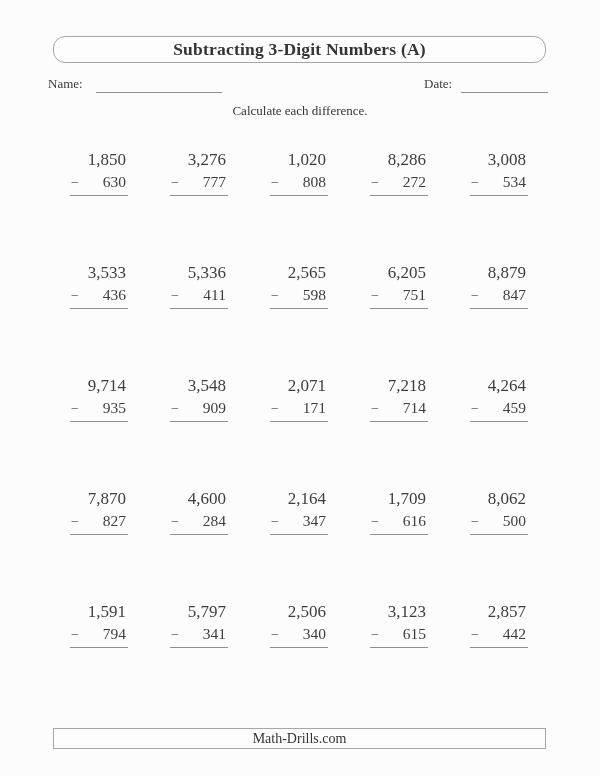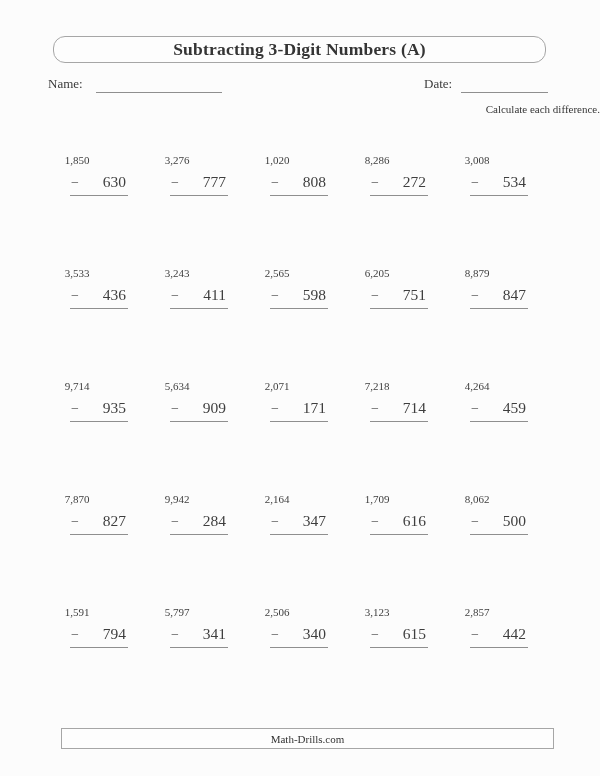--- a/index.html
+++ b/index.html
@@ -21,48 +21,48 @@
   .title-box h1 {
     font-size:17.5px; font-weight:600; letter-spacing:0.2px; color:#343434;
   }
   .meta-row { position:absolute; left:0; top:76px; width:600px; height:20px; font-size:13px; }
   .name-label { position:absolute; left:48px; top:0; }
   .name-line  { position:absolute; left:96px; top:16px; width:126px; border-bottom:1.2px solid var(--rule, #8f8f8f); }
   .date-label { position:absolute; left:424px; top:0; }
   .date-line  { position:absolute; left:461px; top:16px; width:87px; border-bottom:1.2px solid var(--rule, #8f8f8f); }
   .instruction {
     position:absolute; left:0; top:103px; width:600px;
-    text-align:right; font-size:11px; color:#363636;
+    text-align:center; font-size:13px; color:#363636;
   }
   .problems-grid {
     position:absolute; left:28px; top:150px;
     display:grid;
     grid-template-columns:repeat(5, 100px);
     grid-auto-rows:113px;
   }
   .problem { width:100px; }
   .minuend {
-    text-align:center; padding-right:2px;
-    font-size:11px; line-height:20px; color:#3e3e3e;
+    text-align:right; padding-right:2px;
+    font-size:17px; line-height:20px; color:#3e3e3e;
   }
   .sub-row {
     margin-left:auto; margin-top:2px;
     width:58px;
     display:flex; justify-content:space-between; align-items:baseline;
     font-size:15.5px; line-height:19px; color:#3e3e3e;
     border-bottom:1.4px solid var(--rule, #8f8f8f);
     padding:0 2px 3px 1px;
   }
   .minus-op { font-size:14px; color:#555; }
   .footer-box {
     position:absolute; left:53px; top:728px; width:493px; height:21px;
     border:1.2px solid var(--border, #a6a6a6);
     background:#fdfdfd;
     display:flex; align-items:center; justify-content:center;
-    font-size:11px; color:#333;margin-left:8px;
+    font-size:14px; color:#333;
   }
 </style>
 </head>
 <body>
 
 <div class="sheet">
 
   <div class="title-box">
     <h1>Subtracting 3-Digit Numbers (A)</h1>
   </div>
@@ -113,21 +113,21 @@
     </div>
   </div>
       <div class="problem">
     <div class="minuend">3,533</div>
     <div class="sub-row">
       <span class="minus-op">−</span>
       <span>436</span>
     </div>
   </div>
       <div class="problem">
-    <div class="minuend">3,243</div>
+    <div class="minuend">5,336</div>
     <div class="sub-row">
       <span class="minus-op">−</span>
       <span>411</span>
     </div>
   </div>
       <div class="problem">
     <div class="minuend">2,565</div>
     <div class="sub-row">
       <span class="minus-op">−</span>
       <span>598</span>
@@ -148,21 +148,21 @@
     </div>
   </div>
       <div class="problem">
     <div class="minuend">9,714</div>
     <div class="sub-row">
       <span class="minus-op">−</span>
       <span>935</span>
     </div>
   </div>
       <div class="problem">
-    <div class="minuend">5,634</div>
+    <div class="minuend">3,548</div>
     <div class="sub-row">
       <span class="minus-op">−</span>
       <span>909</span>
     </div>
   </div>
       <div class="problem">
     <div class="minuend">2,071</div>
     <div class="sub-row">
       <span class="minus-op">−</span>
       <span>171</span>
@@ -183,21 +183,21 @@
     </div>
   </div>
       <div class="problem">
     <div class="minuend">7,870</div>
     <div class="sub-row">
       <span class="minus-op">−</span>
       <span>827</span>
     </div>
   </div>
       <div class="problem">
-    <div class="minuend">9,942</div>
+    <div class="minuend">4,600</div>
     <div class="sub-row">
       <span class="minus-op">−</span>
       <span>284</span>
     </div>
   </div>
       <div class="problem">
     <div class="minuend">2,164</div>
     <div class="sub-row">
       <span class="minus-op">−</span>
       <span>347</span>

